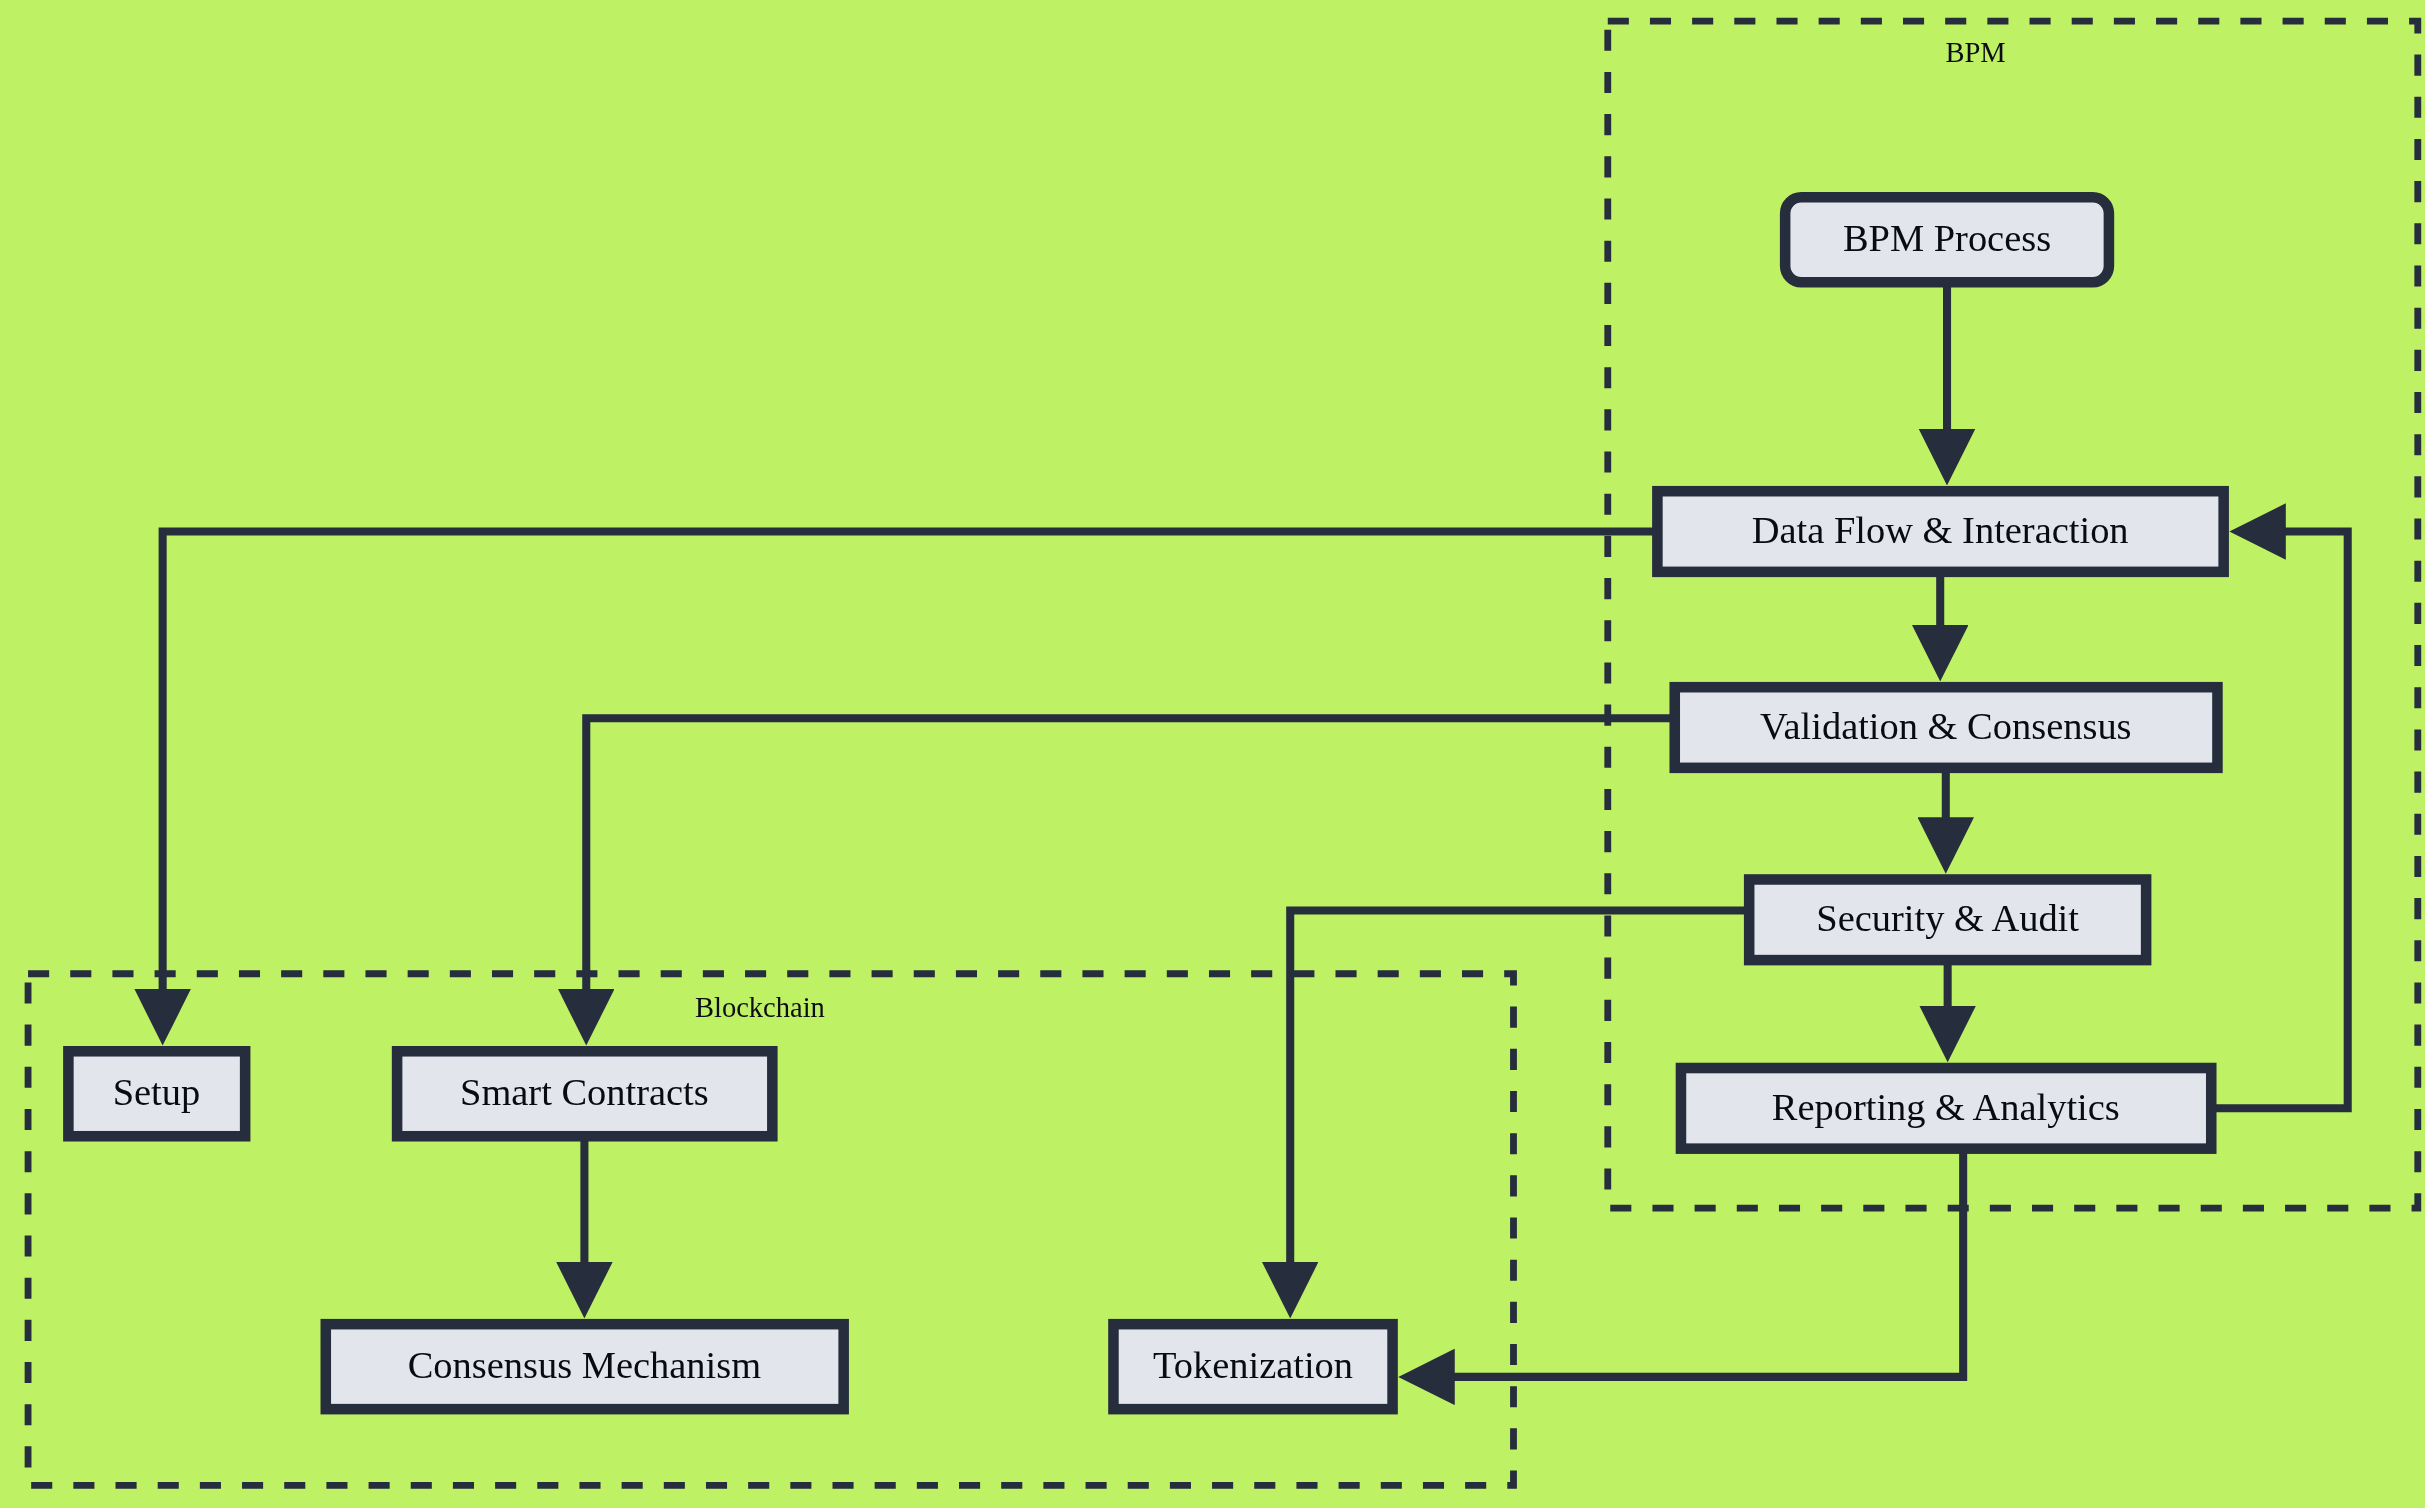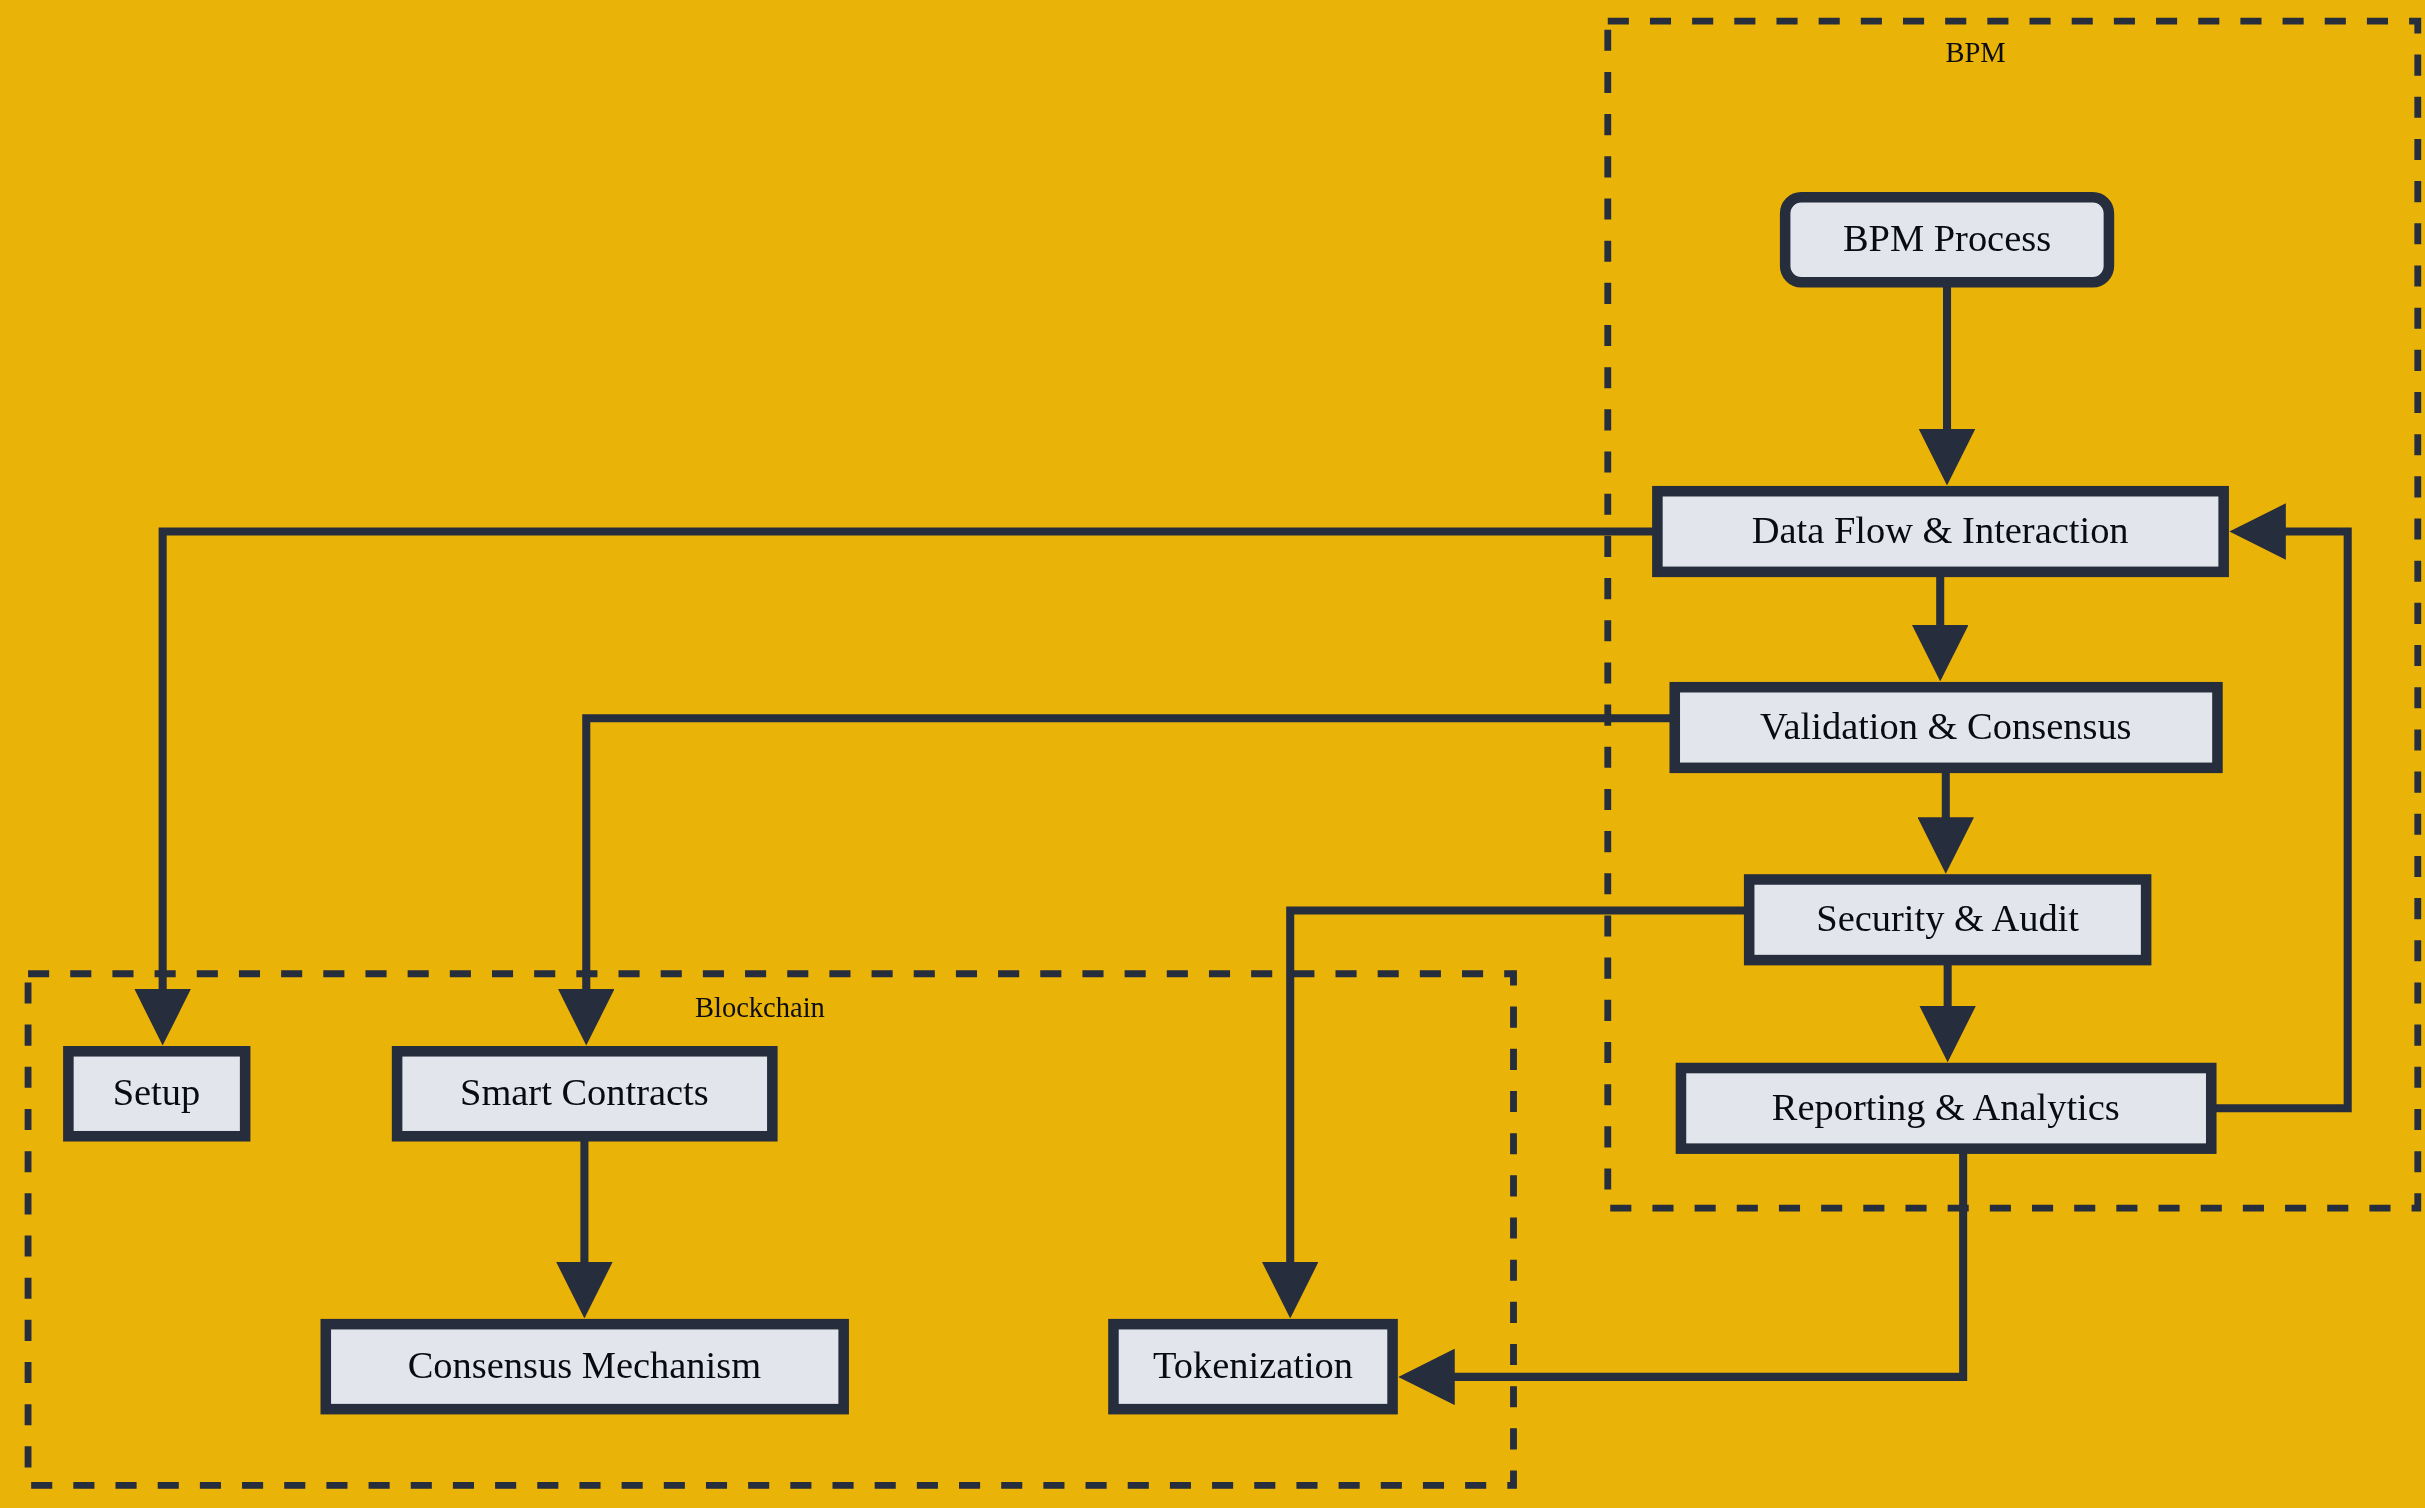--- a/index.html
+++ b/index.html
@@ -11,21 +11,21 @@
   body {
     width: 2426px;
     height: 1509px;
     overflow: hidden;
     font-family: "Liberation Serif", "DejaVu Serif", serif;
   }
   #diagram-root {
     position: relative;
     width: 2426px;
     height: 1509px;
-    background: #eab308;
+    background: #bef264;
   }
   svg.canvas {
     position: absolute;
     top: 0;
     left: 0;
     width: 2426px;
     height: 1509px;
   }
   .cluster-label {
     font-family: "Liberation Serif", "DejaVu Serif", serif;

